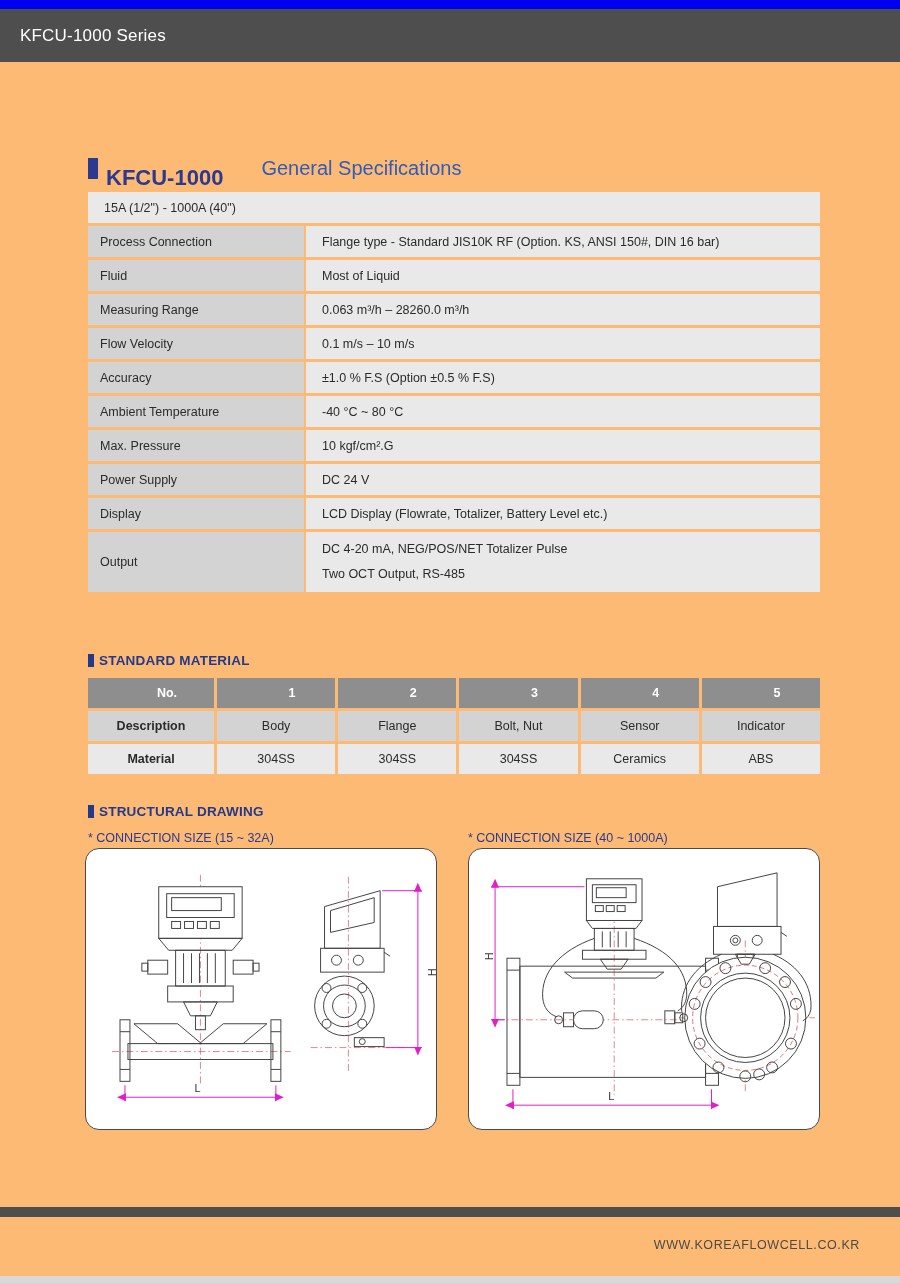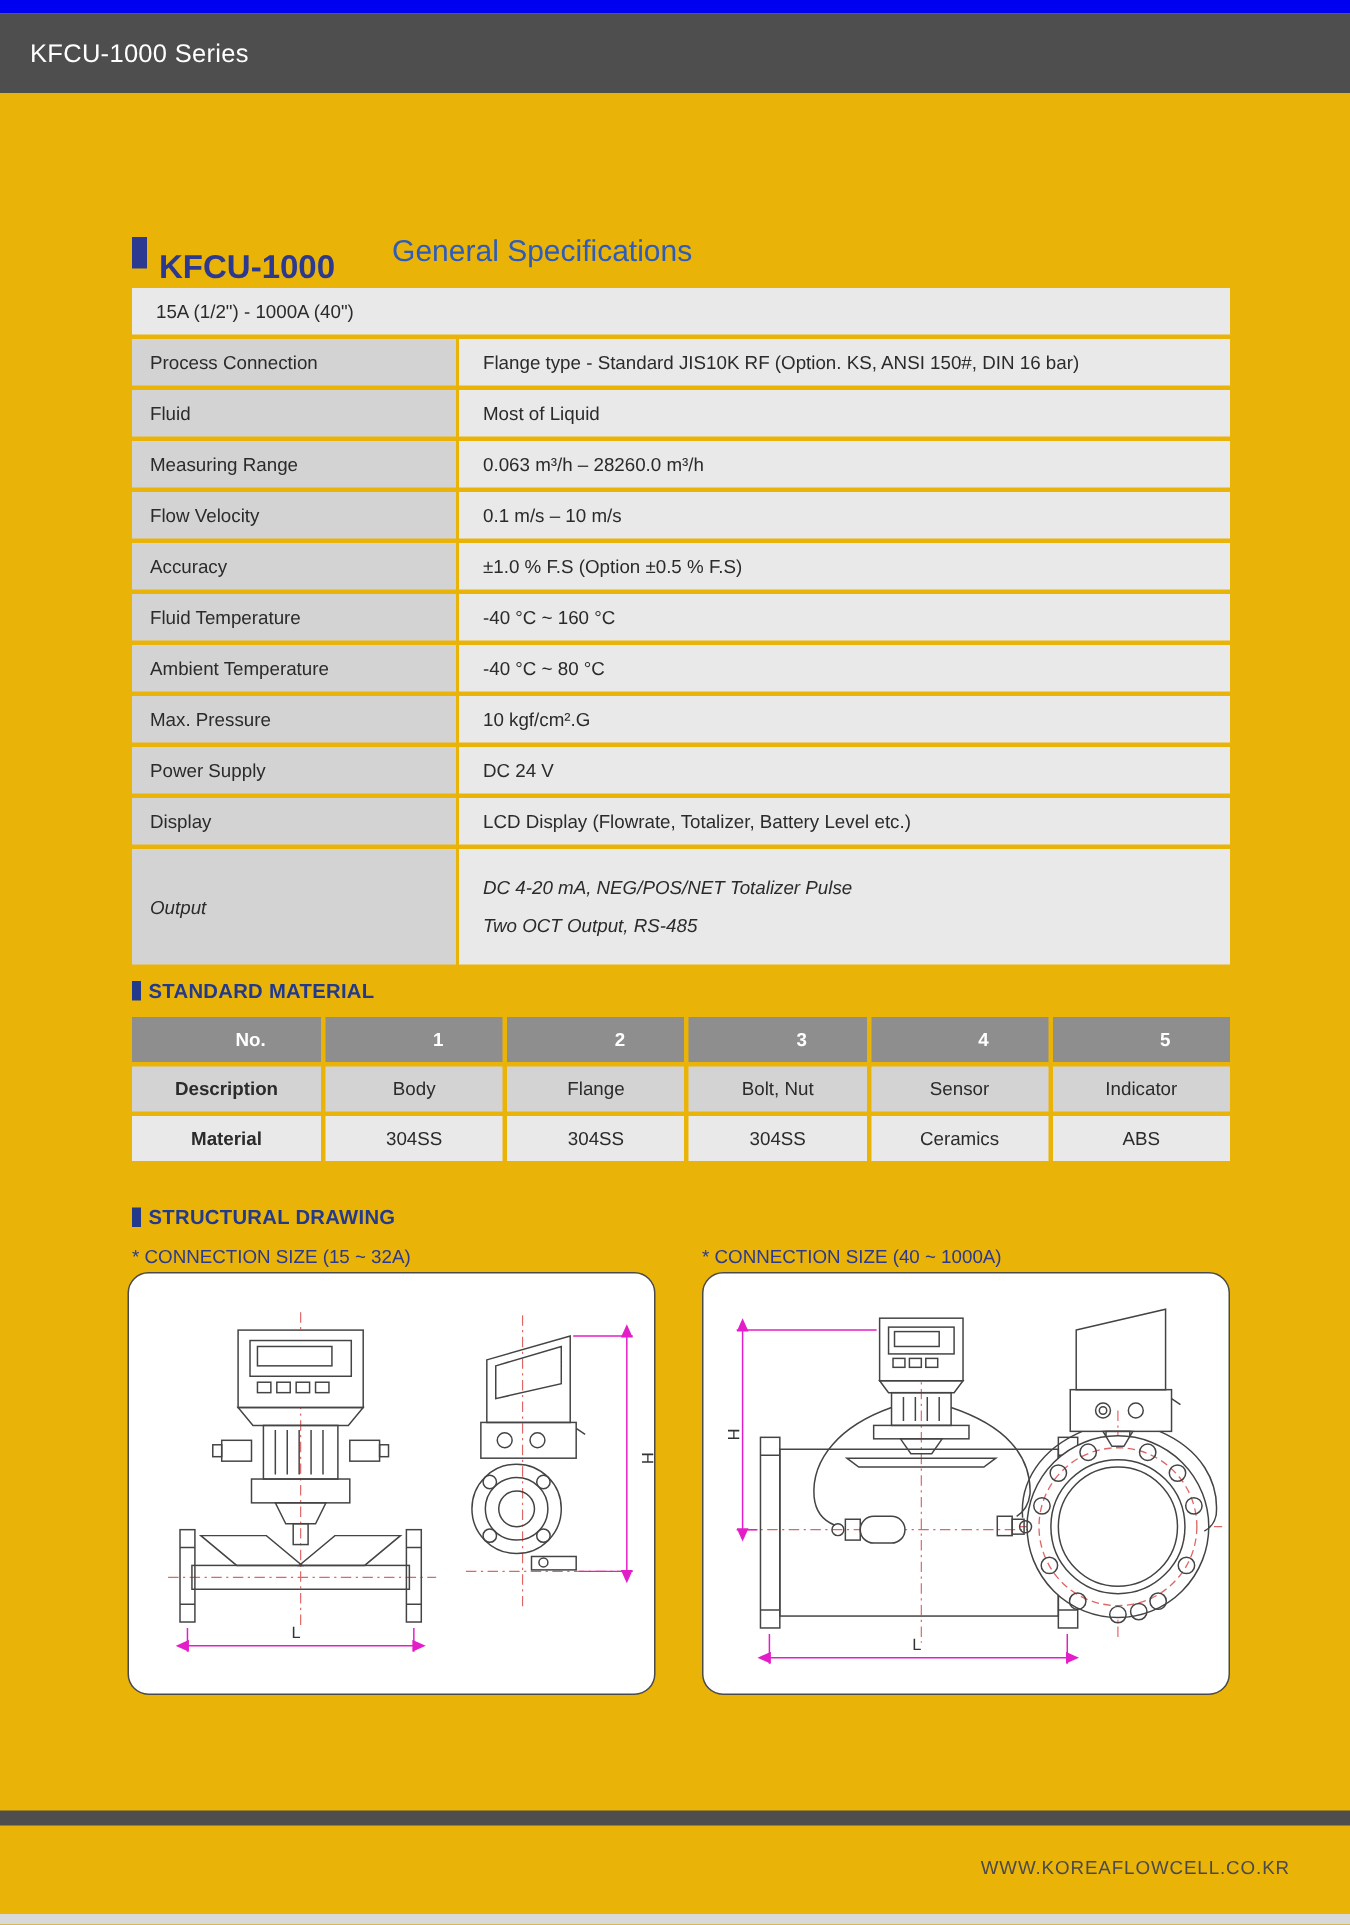--- a/index.html
+++ b/index.html
@@ -1,38 +1,38 @@
 <!DOCTYPE html>
 <html><head>
 <meta charset="utf-8">
 <style>
   * { margin:0; padding:0; box-sizing:border-box; }
   body { background:#9e9e9e; font-family:"Liberation Sans", sans-serif; }
-  .page { position:relative; width:900px; height:1283px; background:#eab308; margin:0 auto; overflow:hidden; }
+  .page { position:relative; width:900px; height:1283px; background:#fdba74; margin:0 auto; overflow:hidden; }
 
   
   .top-accent { position:absolute; top:0; left:0; width:900px; height:9px; background:#0000f0; }
   .hdr-bar { position:absolute; top:9px; left:0; width:900px; height:53px; background:#4e4e4e; }
   .hdr-title { position:absolute; left:20px; top:0; line-height:53px; color:#ffffff; font-size:17px; letter-spacing:0.2px; }
 
   
   .doc-title { position:absolute; top:146px; left:88px; display:flex; align-items:center; }
   .bullet-lg { width:10px; height:21px; background:#2b3990; margin-right:8px; }
   .model { font-size:22px; font-weight:700; color:#2b3990;margin-top:19px; }
   .subtitle { margin-left:38px; font-size:20px; color:#2e5cb8; }
 
   
   .spec-table { position:absolute; top:192px; left:88px; width:732px; }
   .spec-row { display:flex; margin-bottom:3px; }
   .spec-label { width:216px; background:#d3d3d3; display:flex; align-items:center; padding-left:12px;
                 font-size:12.5px; color:#2b2b2b; margin-right:2px; }
   .spec-value { flex:1; background:#e9e9e9; display:flex; align-items:center; padding-left:16px;
                 font-size:12.5px; color:#2b2b2b; }
   .h31 { height:31px; }
-  .h60 { height:77px;font-style:italic; }
+  .h60 { height:60px; }
   .spec-value.two-line { flex-direction:column; align-items:flex-start; justify-content:center; }
   .spec-value.two-line span { line-height:25px; }
 
   
   .sec-title { position:absolute; display:flex; align-items:center;justify-content:center; }
   .bullet-sm { width:6px; height:13px; background:#233a8c; margin-right:5px; }
   .sec-title span { font-size:13.5px; font-weight:700; color:#233a8c; letter-spacing:0.2px; }
 
   
   .mat-table { position:absolute; top:678px; left:88px; width:732px; display:grid;
@@ -95,24 +95,20 @@
       <div class="spec-label h31">Measuring Range</div>
       <div class="spec-value h31">0.063 m³/h – 28260.0 m³/h</div>
     </div>
     <div class="spec-row">
       <div class="spec-label h31">Flow Velocity</div>
       <div class="spec-value h31">0.1 m/s – 10 m/s</div>
     </div>
     <div class="spec-row">
       <div class="spec-label h31">Accuracy</div>
       <div class="spec-value h31">±1.0 % F.S (Option ±0.5 % F.S)</div>
-    </div>
-    <div class="spec-row">
-      <div class="spec-label h31">Fluid Temperature</div>
-      <div class="spec-value h31">-40 °C ~ 160 °C</div>
     </div>
     <div class="spec-row">
       <div class="spec-label h31">Ambient Temperature</div>
       <div class="spec-value h31">-40 °C ~ 80 °C</div>
     </div>
     <div class="spec-row">
       <div class="spec-label h31">Max. Pressure</div>
       <div class="spec-value h31">10 kgf/cm².G</div>
     </div>
     <div class="spec-row">

